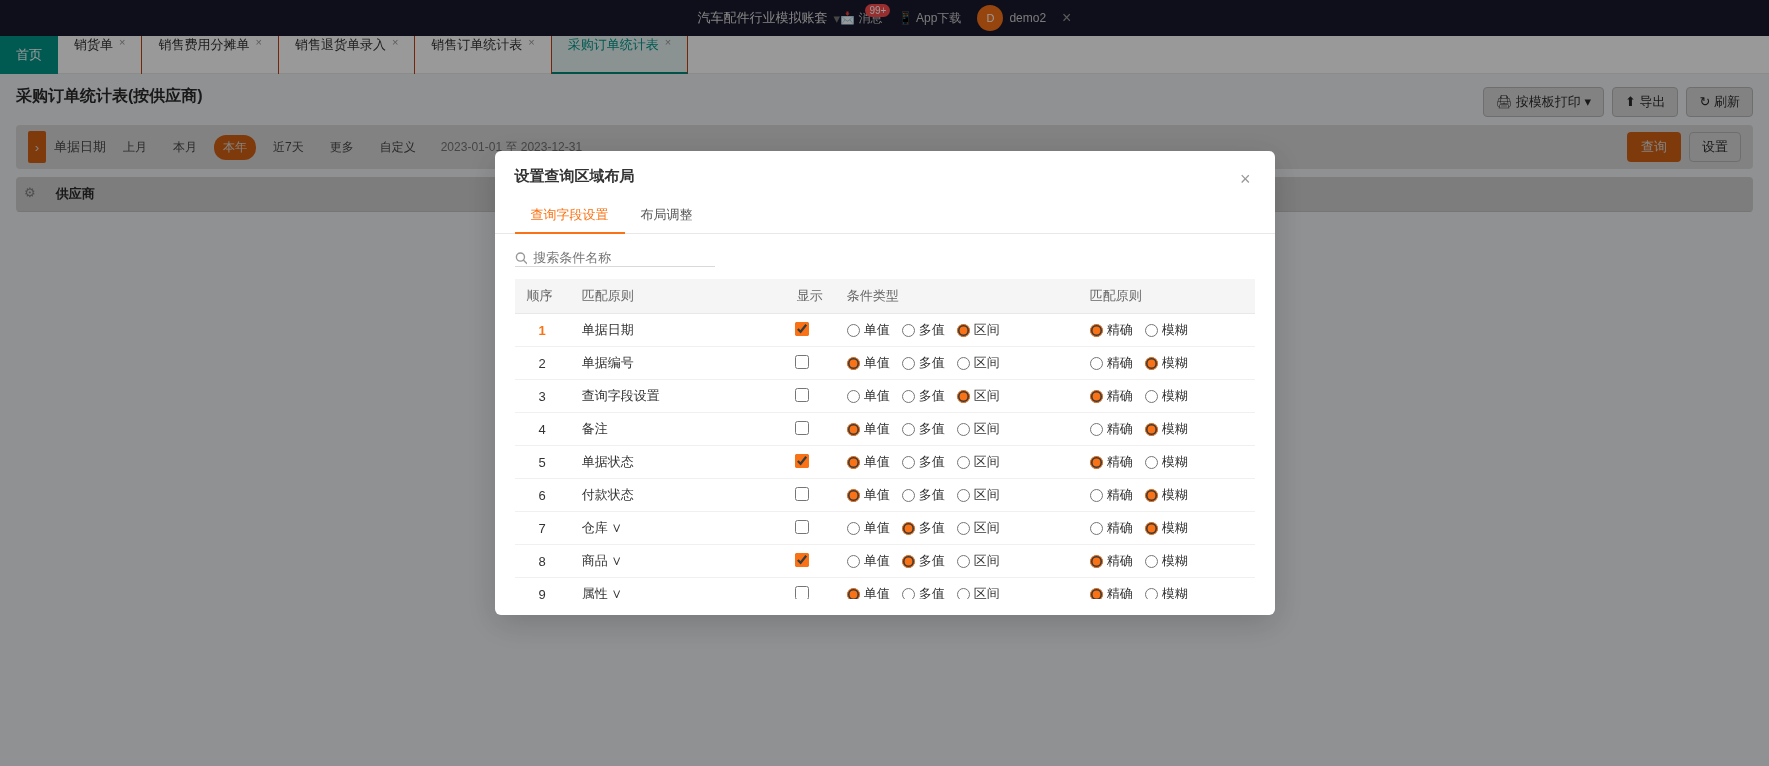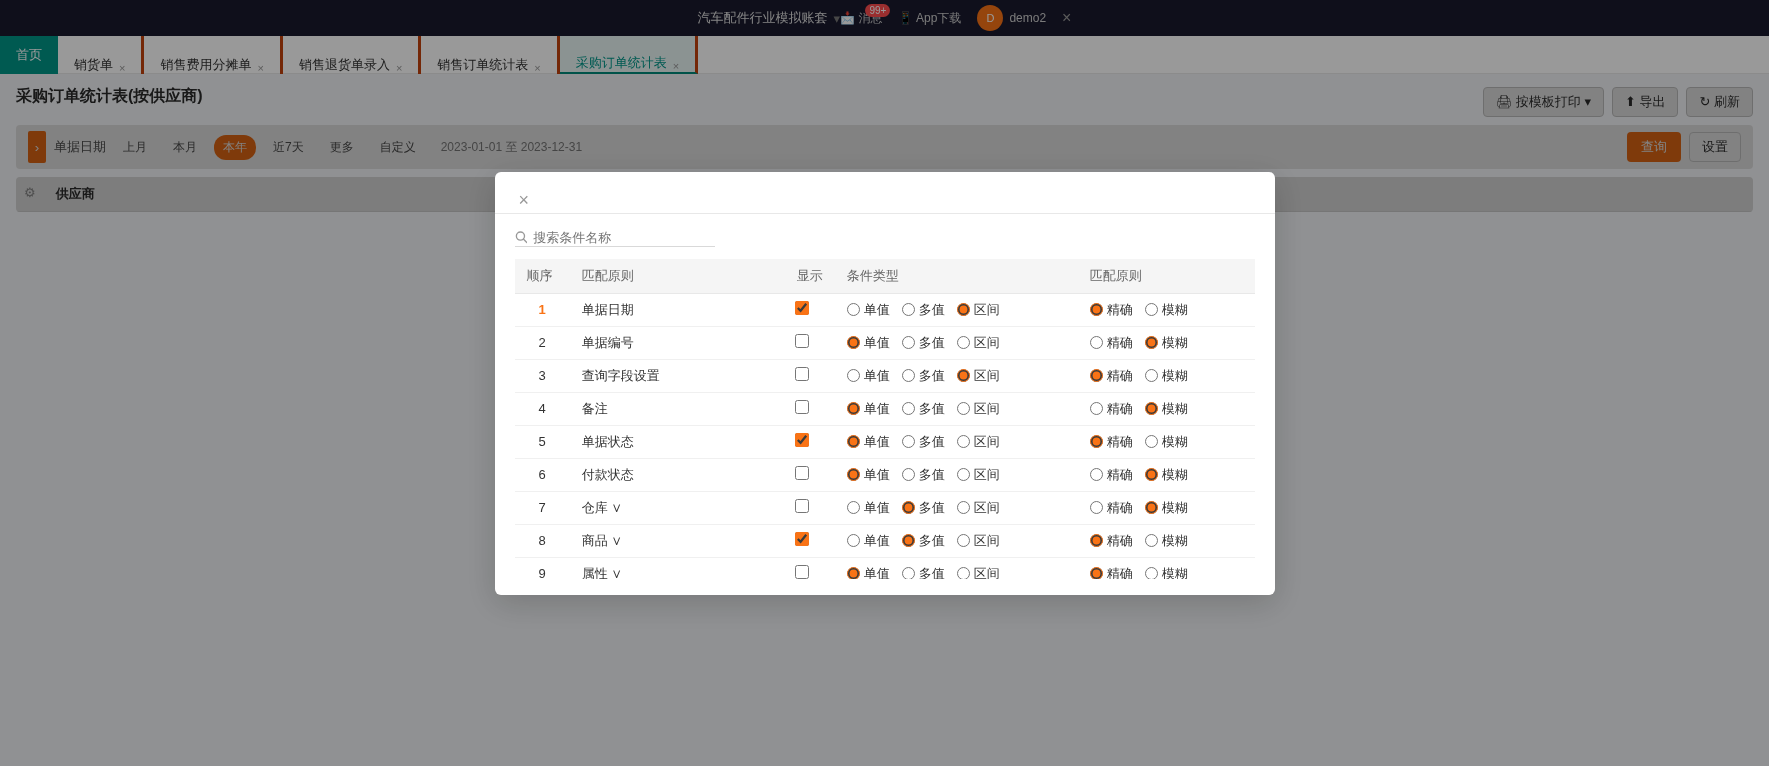--- a/index.html
+++ b/index.html
@@ -36,25 +36,25 @@
       border-bottom: 1px solid #e8e8e8;
       display: flex;
       align-items: center;
       padding: 0 0 0 0;
       height: 38px;
     }
     .tab-item {
       padding: 0 16px;
       height: 38px;
       display: flex;
-      align-items: flex-end;
+      align-items: flex-start;
       font-size: 13px;
       color: #333;
       cursor: pointer;
-      border-right: 3px solid #c2410c;
+      border-right: 1px solid #c2410c;
       white-space: nowrap;
     }
     .tab-item.active {
       background: #f0f9f9;
       color: #00897b;
       border-bottom: 2px solid #00897b;
     }
     .tab-item .tab-close { margin-left: 6px; color: #999; font-size: 11px; }
     .tab-home { background: #009688; color: white; padding: 0 16px; height: 38px; display: flex; align-items: center; }
 
@@ -138,21 +138,21 @@
     }
     .modal-tab.active {
       color: #f97316;
       border-bottom: 2px solid #f97316;
     }
     .modal-body { padding: 16px 20px; flex: 1; overflow: hidden; display: flex; flex-direction: column; }
     
     
     .search-box {
       display: flex;
-      align-items: flex-start;
+      align-items: flex-end;
       border-bottom: 1px solid #d9d9d9;
       padding-bottom: 1px;
       margin-bottom: 12px;
       width: 200px;
     }
     .search-box input {
       border: none;
       outline: none;
       font-size: 13px;
       color: #999;
@@ -311,20 +311,31 @@
       <div class="th-cell">供应商</div>
       <div class="th-cell">供应商</div>
     </div>
   </div>
 </div>
 
 <div class="overlay">
   <div class="modal">
 
     <div class="modal-header">
+      <div>
+        <div class="modal-title">设置查询区域布局</div>
+        <div class="modal-tabs">
+          <div class="modal-tab active">
+            <span>查询字段设置</span>
+          </div>
+          <div class="modal-tab">
+            <span>布局调整</span>
+          </div>
+        </div>
+      </div>
       <span class="modal-close">×</span>
     </div>
 
     <div class="modal-body">
 
       <div class="search-box">
         <svg class="search-icon-svg" width="14" height="14" viewBox="0 0 14 14" fill="none">
           <circle cx="6" cy="6" r="4.5" stroke="#999" stroke-width="1.5"></circle>
           <line x1="9.5" y1="9.5" x2="13" y2="13" stroke="#999" stroke-width="1.5" stroke-linecap="round"></line>
         </svg>

